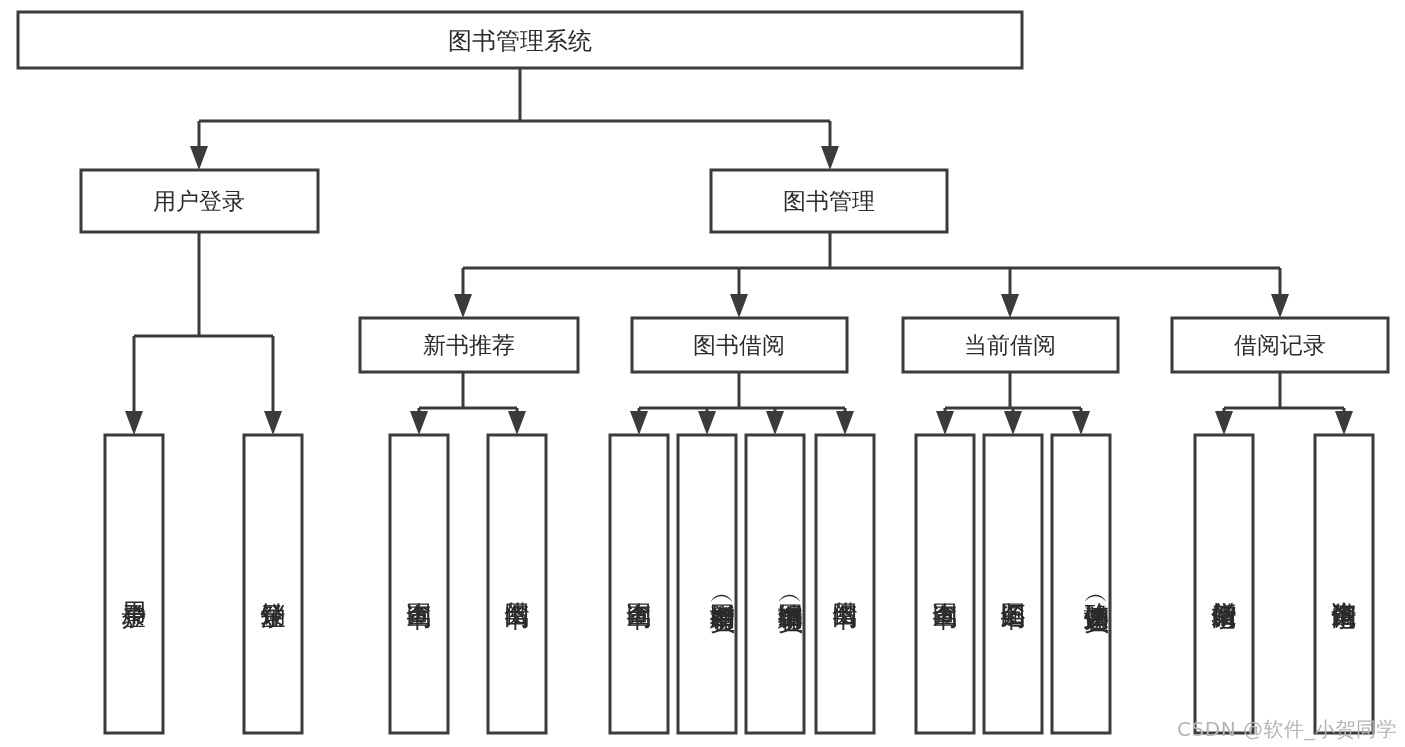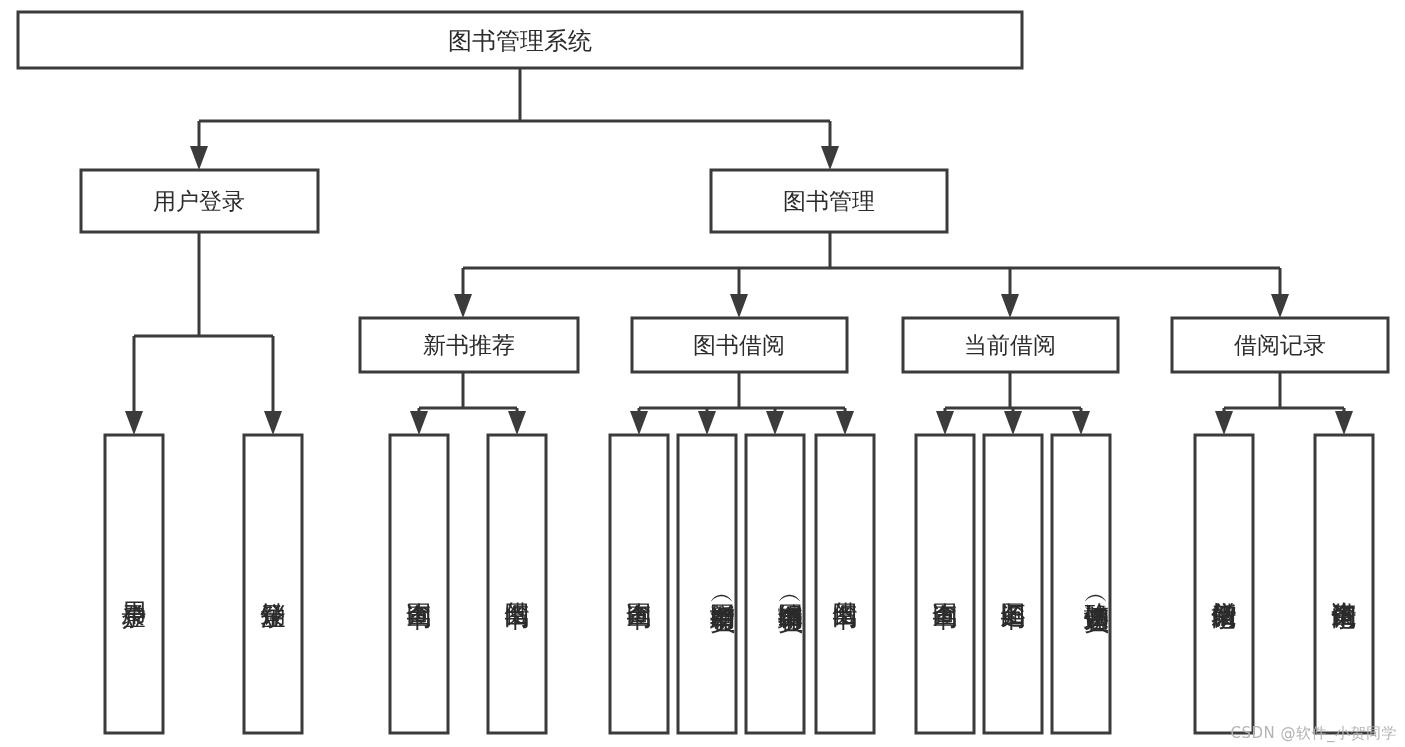--- a/index.html
+++ b/index.html
@@ -68,21 +68,21 @@
     pointer-events: none;
     display: flex;
     align-items: center;
     justify-content: center;
   }
   #watermark {
     position: absolute;
     right: 8px;
     bottom: 4px;
     font-family: "DejaVu Sans", "Liberation Sans", sans-serif;
-    font-size: 15px;
+    font-size: 20px;
     color: #b4b4b4;
     letter-spacing: 0.5px;
     white-space: nowrap;
     text-align: center;
   }
 </style>
 </head>
 <body>
 
 <div id="diagram-root">

